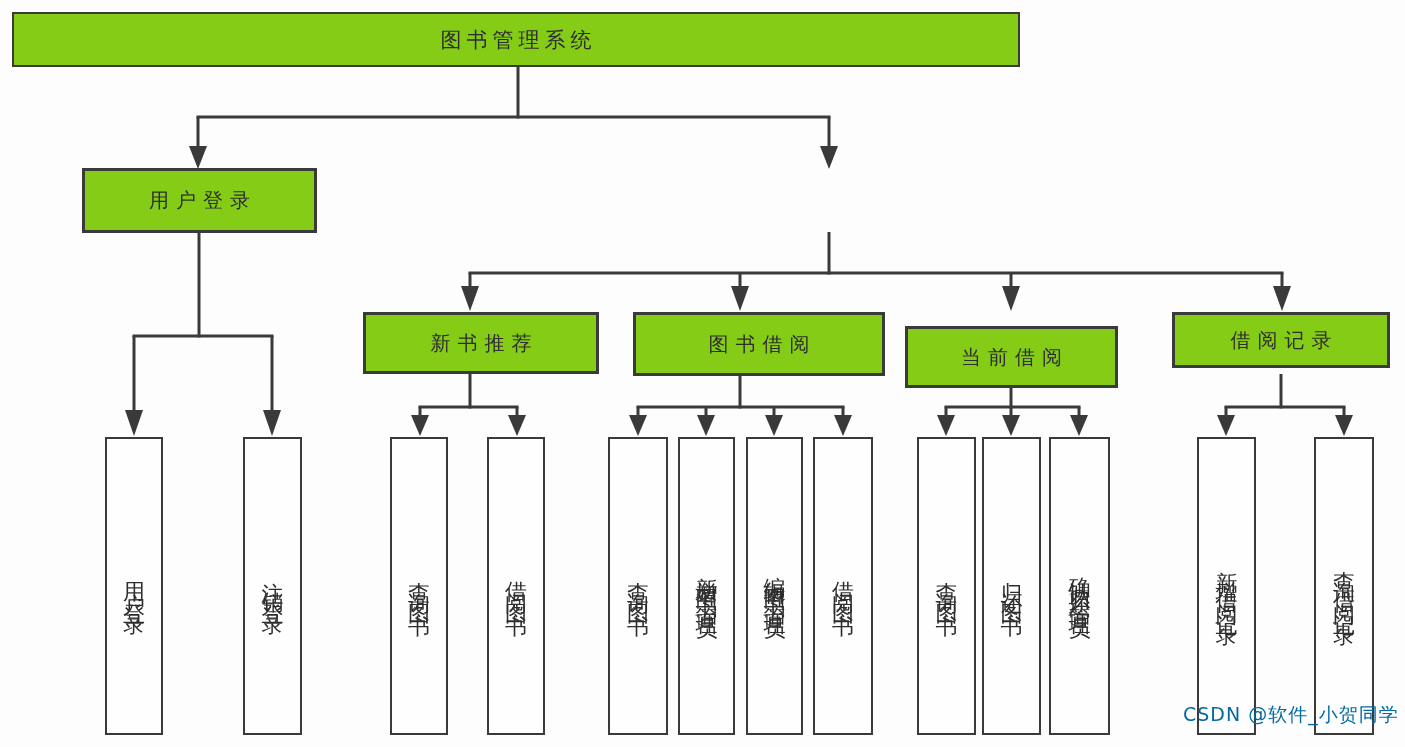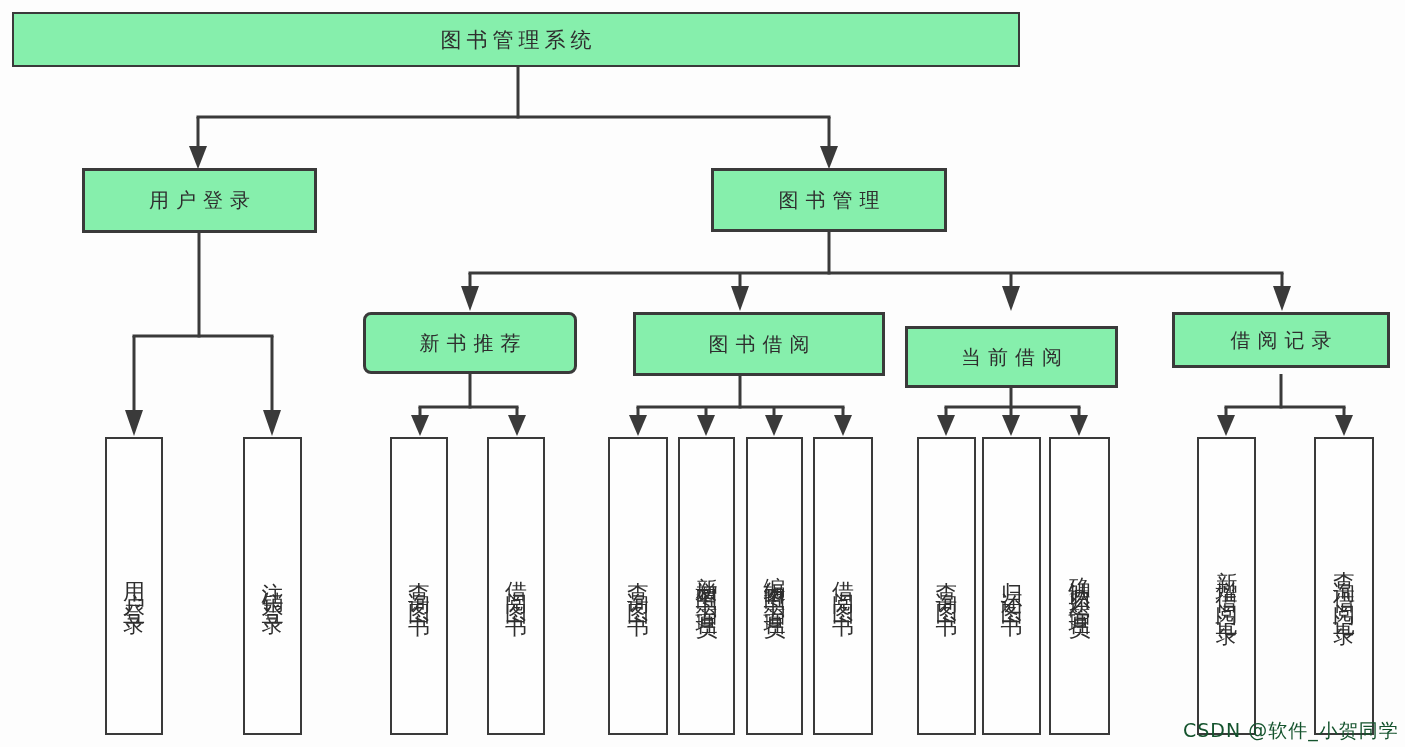--- a/index.html
+++ b/index.html
@@ -12,21 +12,21 @@
     overflow: hidden;
   }
   svg.connectors {
     position: absolute;
     left: 0; top: 0;
     width: 1405px; height: 747px;
   }
   .node {
     position: absolute;
     box-sizing: border-box;
-    background: #86efac;
+    background: #84cc16;
     border: 3px solid #3a3a3a;
     display: flex;
     align-items: center;
     justify-content: center;
     font-size: 20px;
     letter-spacing: 7px;
     padding-left: 7px;  
     color: #2e2e2e;
     white-space: nowrap;
   }
@@ -53,24 +53,24 @@
     font-size: 22px;
     line-height: 1.1;
     letter-spacing: 11px;
     color: #2e2e2e;
     white-space: nowrap;
   }
   .leaf.long .v { letter-spacing: 6px; }
   .watermark {
     position: absolute;
     left: 1183px;
-    top: 718px;
+    top: 702px;
     font-size: 19px;
     letter-spacing: 1px;
-    color: #14532d;
+    color: #0369a1;
     white-space: nowrap;
     z-index: 5;
   }
 </style>
 </head>
 <body>
 
 <div class="stage">
 
   <svg class="connectors" viewBox="0 0 1405 747">
@@ -147,23 +147,22 @@
         <polygon points="1217,415 1235,415 1226,436" stroke="none"></polygon>
         <line x1="1344" y1="407" x2="1344" y2="416"></line>
         <polygon points="1335,415 1353,415 1344,436" stroke="none"></polygon>
       </g>
     </g>
   </svg>
 
   <div class="node root-node" style="left:12px; top:12px; width:1008px; height:55px;">图书管理系统</div>
 
   <div class="node" style="left:82px; top:168px; width:235px; height:65px;">用户登录</div>
-  <div class="node" style="left:711px; top:168px; width:236px; height:64px;">图书管理</div>
-
-  <div class="node" style="left:363px; top:312px; width:214px; height:62px;border-radius:8px;">新书推荐</div>
+
+  <div class="node" style="left:363px; top:312px; width:236px; height:62px;">新书推荐</div>
   <div class="node" style="left:633px; top:312px; width:252px; height:64px;">图书借阅</div>
   <div class="node" style="left:905px; top:312px; width:213px; height:62px;margin-top:14px;">当前借阅</div>
   <div class="node" style="left:1172px; top:312px; width:218px; height:56px;">借阅记录</div>
 
   <div class="leaf" style="left:105px; width:58px;">
     <span class="v">用户登录</span>
   </div>
   <div class="leaf" style="left:243px; width:59px;">
     <span class="v">注销登录</span>
   </div>

